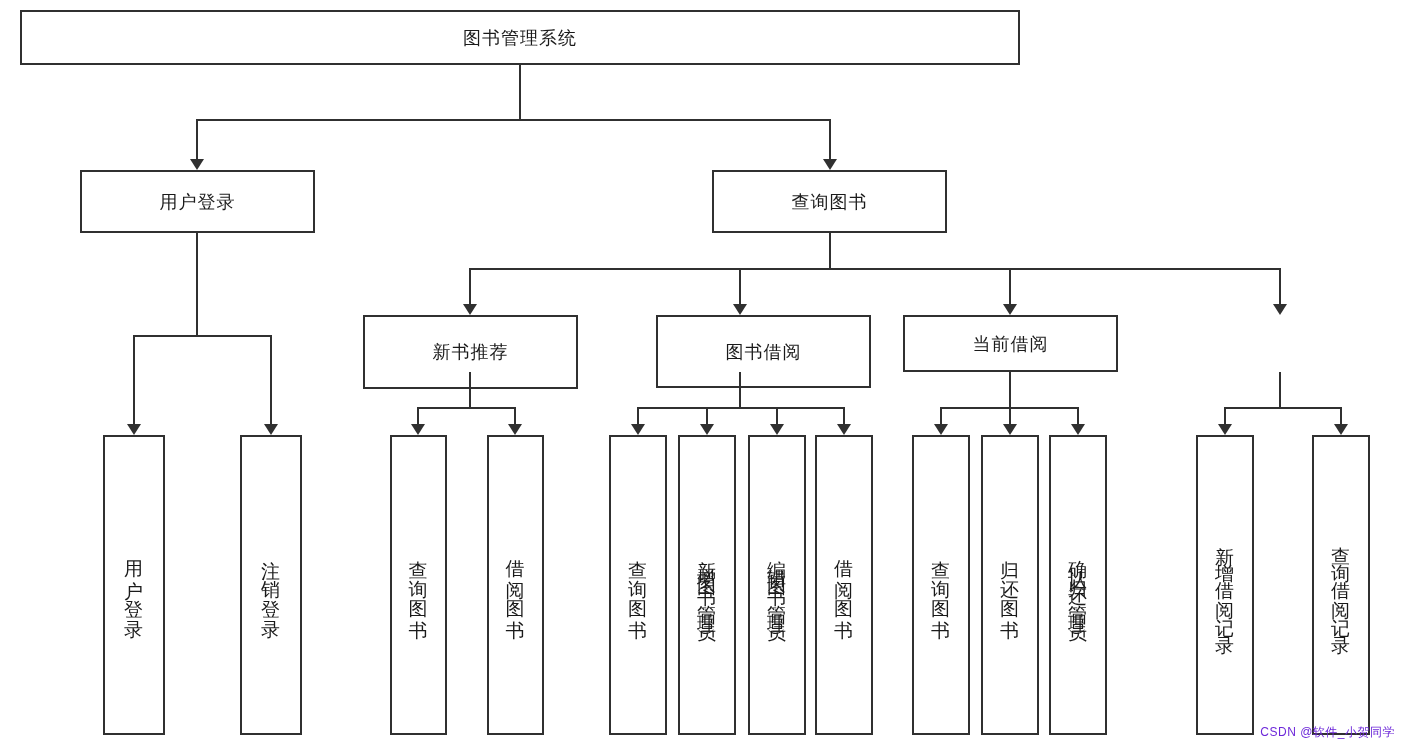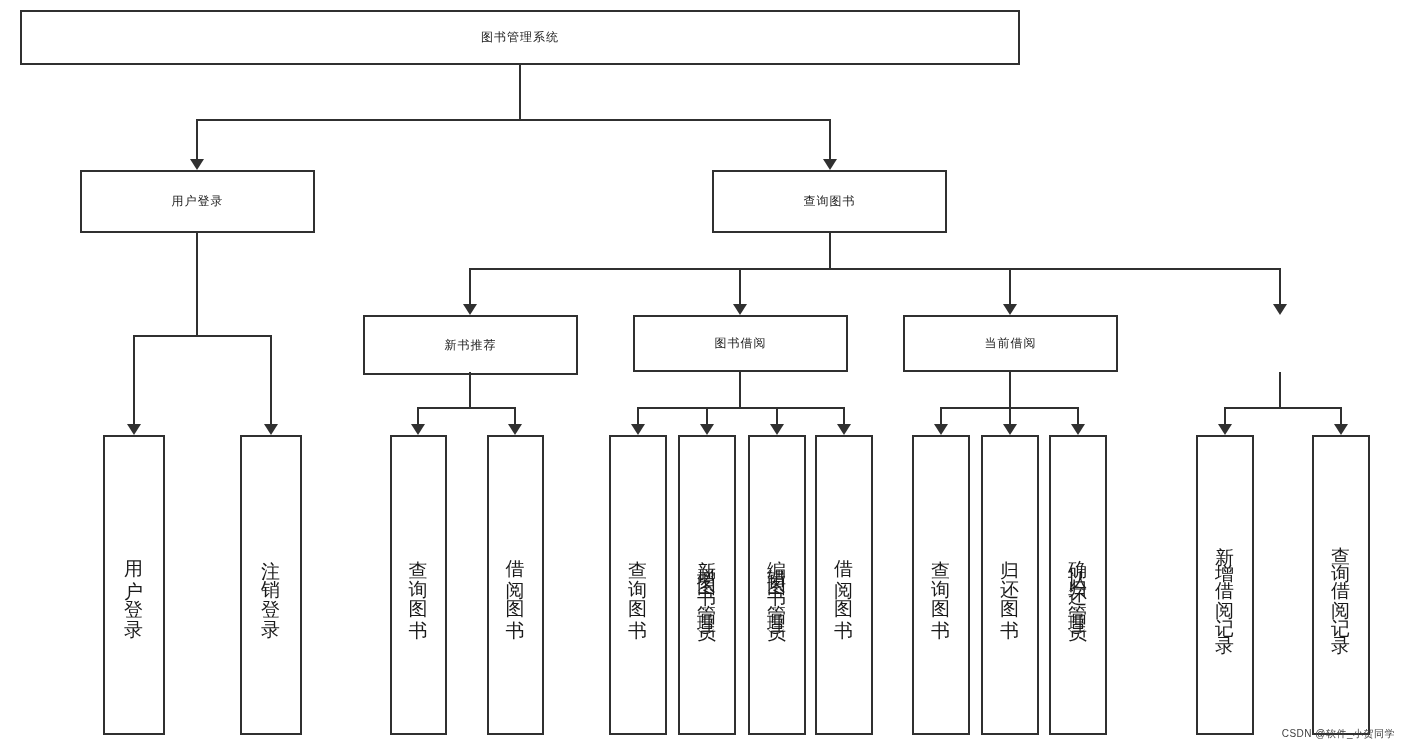--- a/index.html
+++ b/index.html
@@ -9,21 +9,21 @@
 
   .box {
     position: absolute;
     border: 2px solid #303030;
     background: #ffffff;
     display: flex;
     align-items: center;
     justify-content: center;
     color: #1a1a1a;
   }
-  .hlabel { font-size: 12px; letter-spacing: 1px; white-space: nowrap; }
+  .hlabel { font-size: 18px; letter-spacing: 1px; white-space: nowrap; }
 
   .vbox span {
     writing-mode: vertical-rl;
     text-orientation: mixed;
     font-size: 19px;
     line-height: 1;
     color: #1a1a1a;
   }
   .sp-lg { letter-spacing: 20px; }
   .sp-md { letter-spacing: 18px; }
@@ -34,22 +34,22 @@
     position: absolute;
     width: 0; height: 0;
     border-left: 7px solid transparent;
     border-right: 7px solid transparent;
     border-top: 11px solid #303030;
   }
   .watermark {
     position: absolute;
     right: 10px;
     bottom: 6px;
-    font-size: 10px;
-    color: #404040;
+    font-size: 12px;
+    color: #6d28d9;
     letter-spacing: 0.5px;
   }
 </style>
 </head>
 <body>
 
 <div class="canvas">
 
   <div class="box" style="left:20px; top:10px; width:1000px; height:55px;">
     <span class="hlabel">图书管理系统</span>
@@ -80,24 +80,24 @@
   <div class="line" style="left:469px; top:268px; width:812px; height:2px;"></div>
   <div class="line" style="left:469px; top:268px; width:2px; height:36px;"></div>
   <div class="arrow" style="left:463px; top:304px;"></div>
   <div class="line" style="left:739px; top:268px; width:2px; height:36px;"></div>
   <div class="arrow" style="left:733px; top:304px;"></div>
   <div class="line" style="left:1009px; top:268px; width:2px; height:36px;"></div>
   <div class="arrow" style="left:1003px; top:304px;"></div>
   <div class="line" style="left:1279px; top:268px; width:2px; height:36px;"></div>
   <div class="arrow" style="left:1273px; top:304px;"></div>
 
-  <div class="box" style="left:363px; top:315px; width:215px; height:60px;">
+  <div class="box" style="left:363px; top:315px; width:215px; height:74px;">
     <span class="hlabel">新书推荐</span>
   </div>
-  <div class="box" style="left:633px; top:315px; width:215px; height:57px;">
+  <div class="box" style="left:656px; top:315px; width:215px; height:73px;">
     <span class="hlabel">图书借阅</span>
   </div>
   <div class="box" style="left:903px; top:315px; width:215px; height:57px;">
     <span class="hlabel">当前借阅</span>
   </div>
 
   <div class="line" style="left:469px; top:372px; width:2px; height:37px;"></div>
   <div class="line" style="left:417px; top:407px; width:99px; height:2px;"></div>
   <div class="line" style="left:417px; top:407px; width:2px; height:17px;"></div>
   <div class="arrow" style="left:411px; top:424px;"></div>

